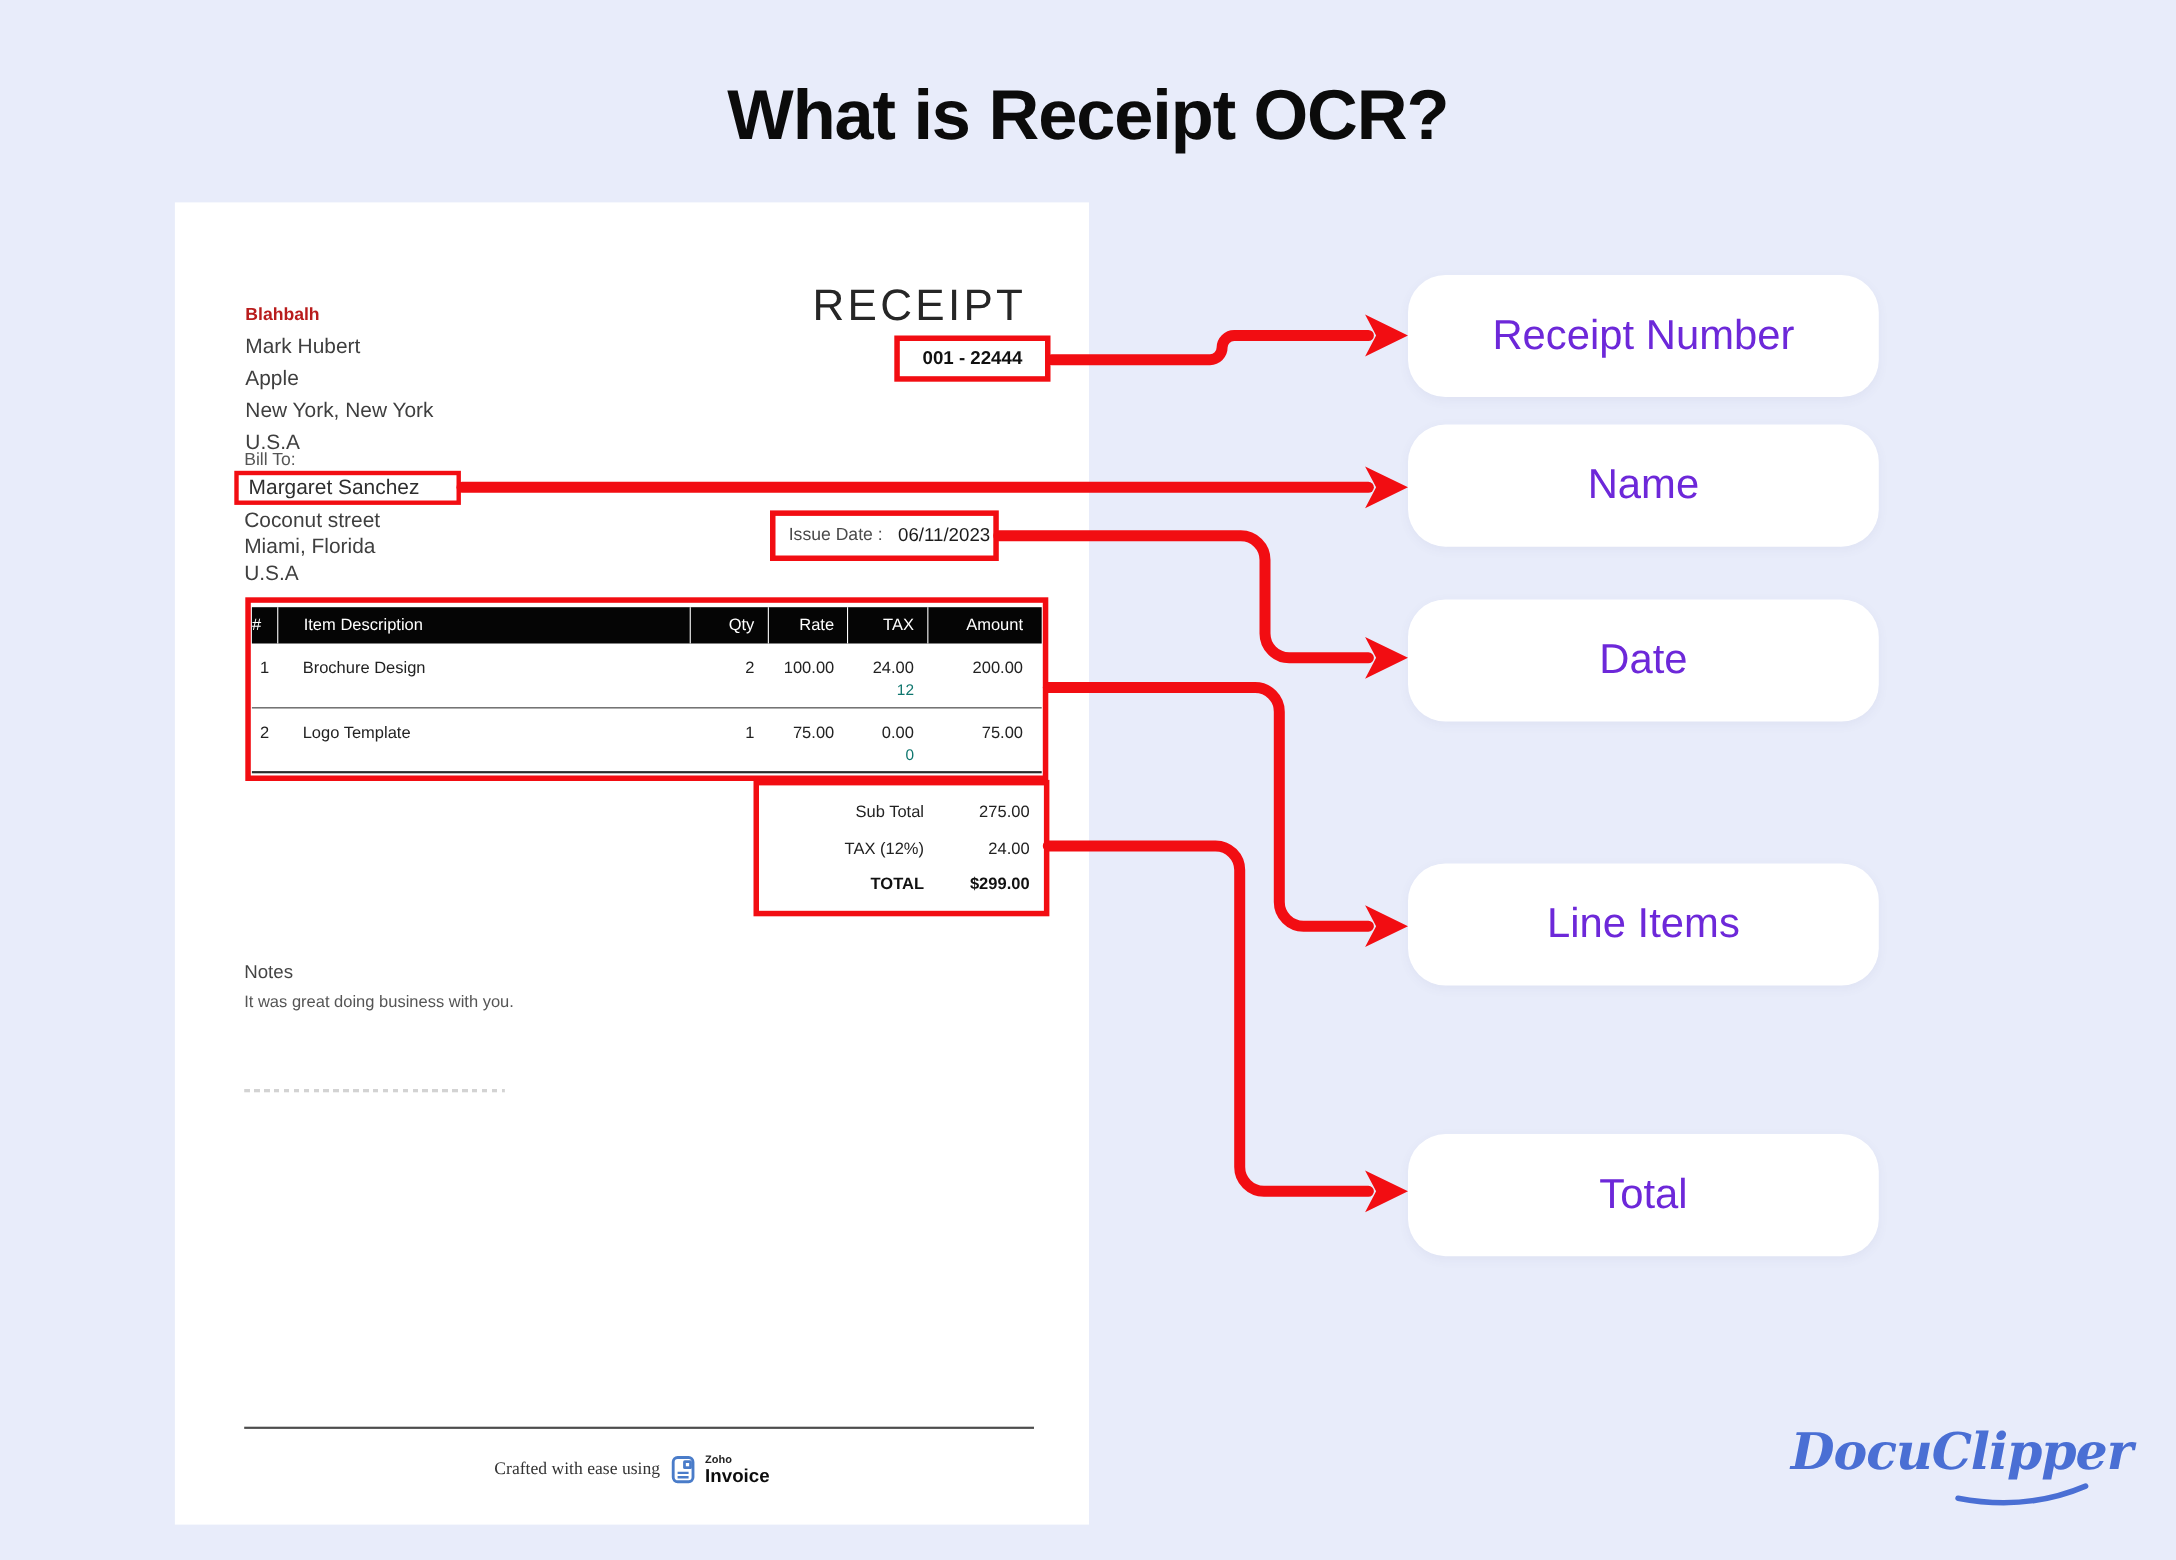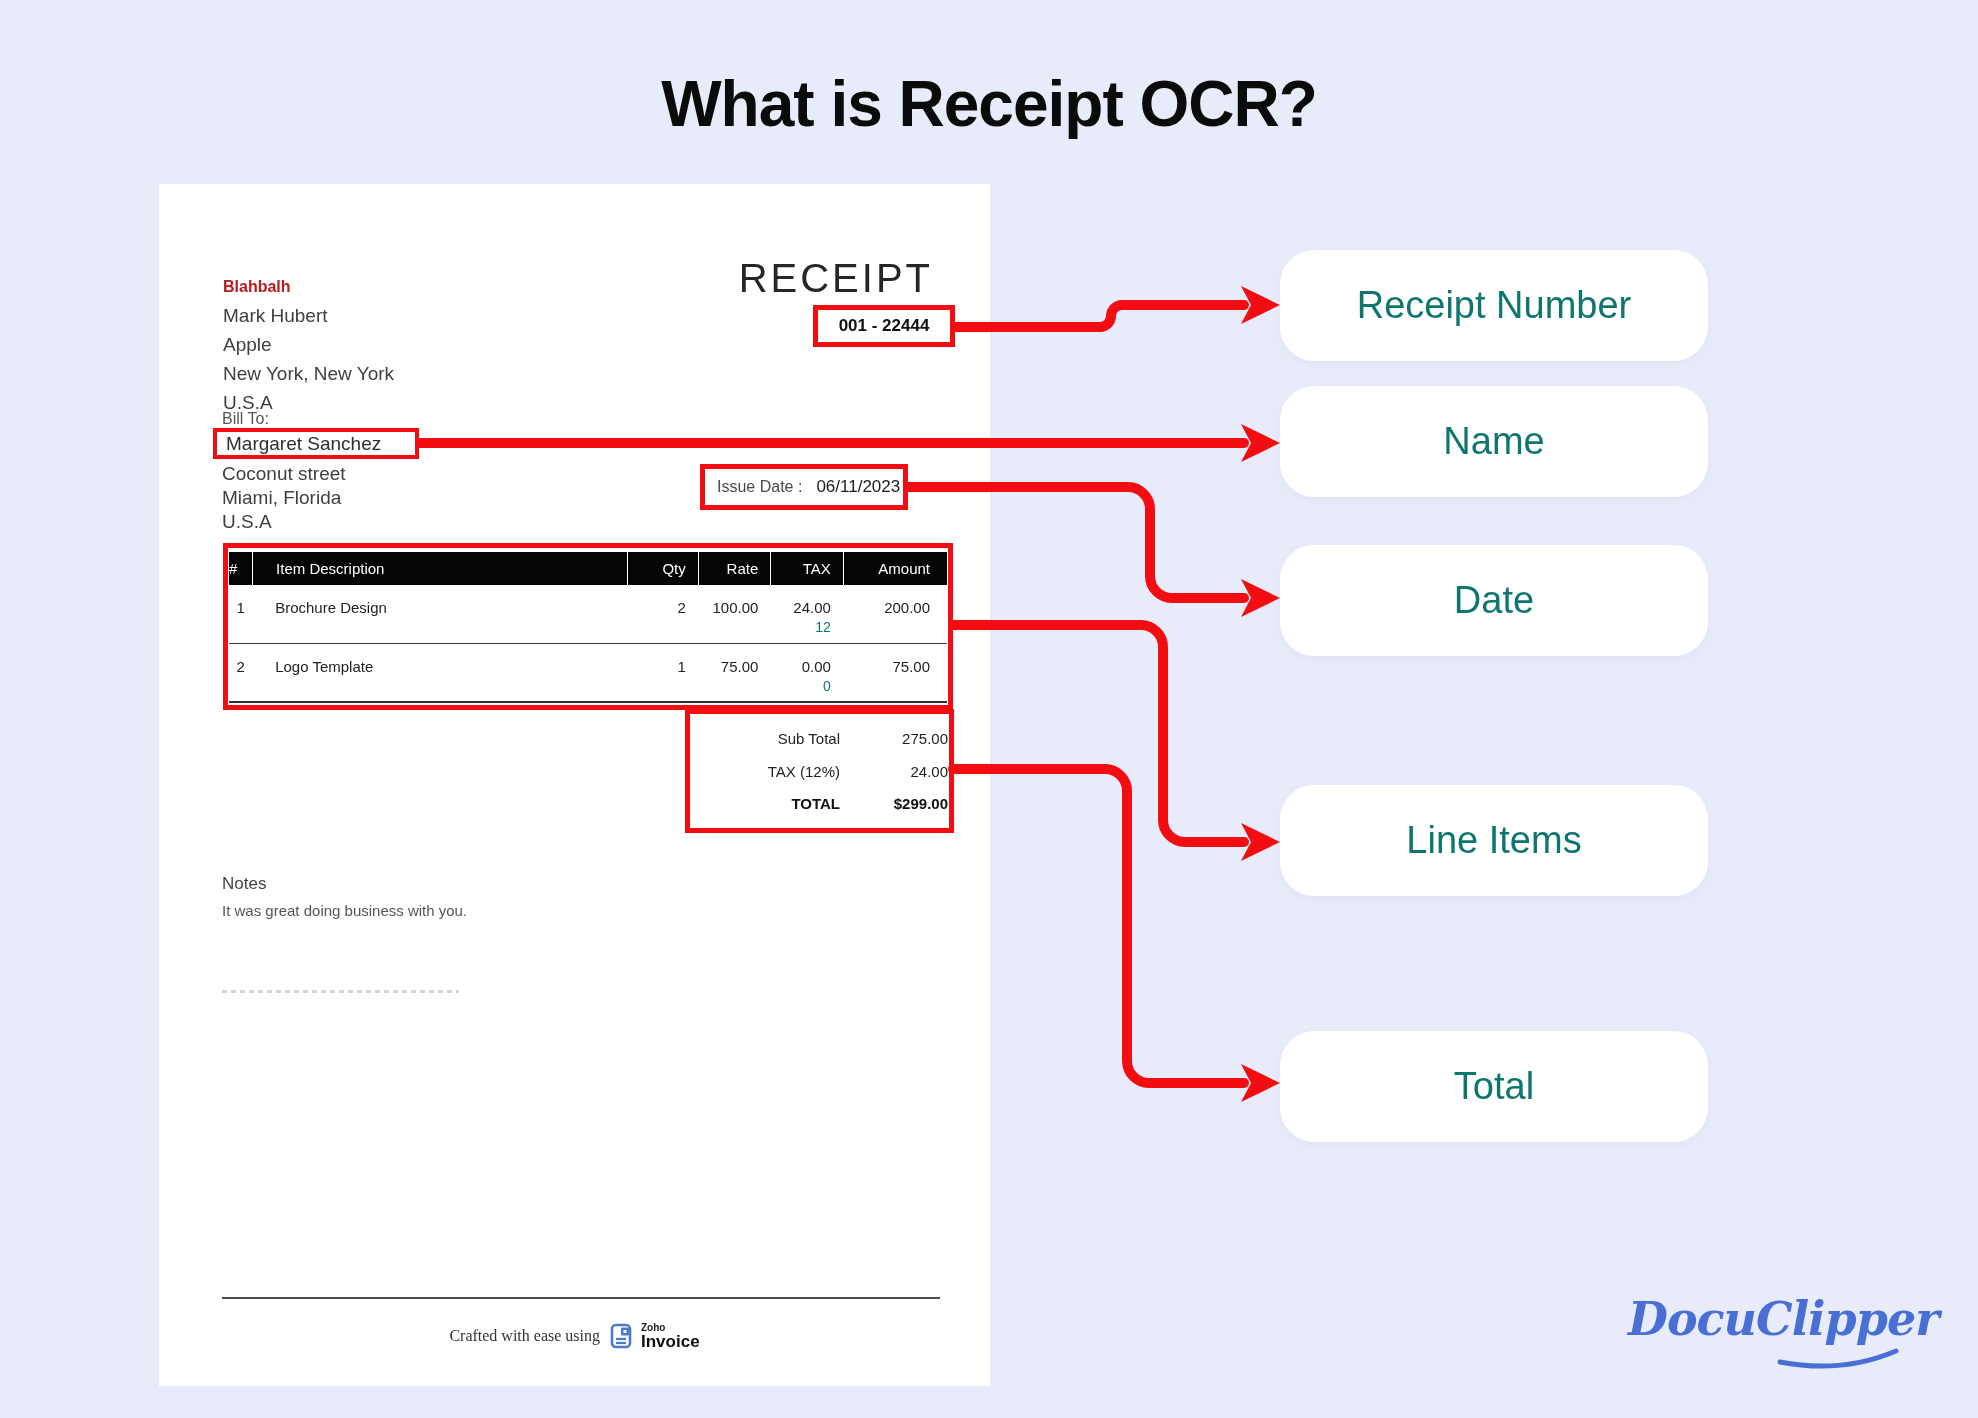--- a/index.html
+++ b/index.html
@@ -38,39 +38,39 @@
   .c4{width:80px;}
   .c5{width:115px;}
   .num{justify-content:flex-end;text-align:right;padding-right:12px;box-sizing:border-box;}
   .c5.num{padding-right:17px;}
   .taxcell{display:flex;flex-direction:column;align-items:flex-end;padding-right:12px;box-sizing:border-box;}
   .subgray{font-size:14px;color:#0f766e;margin-top:3px;}
   
   .totals-box{left:526px;top:525px;width:269px;height:124px;display:flex;flex-direction:column;justify-content:space-evenly;}
   .trow2{display:flex;align-items:center;font-size:15px;color:#222;}
   .trow2 .lab{width:150px;text-align:right;}
-  .trow2 .val{flex:1;text-align:right;padding-right:1px;}
+  .trow2 .val{flex:1;text-align:right;padding-right:13px;}
   .trow2.bold .lab,.trow2.bold .val{font-weight:bold;color:#111;}
   .notes-label{position:absolute;left:63px;top:690px;font-size:17px;color:#444;}
   .notes-text{position:absolute;left:63px;top:718px;font-size:15px;color:#555;}
   .blurline{position:absolute;left:63px;top:806px;width:237px;height:3px;opacity:.65;filter:blur(0.6px);
             background:repeating-linear-gradient(90deg,#bdbdbd 0 5px,transparent 5px 9px);}
   .foot-rule{position:absolute;left:63px;top:1113px;width:718px;border-top:2px solid #4d4d4d;}
   .foot1{position:absolute;left:0;top:1138px;width:100%;display:flex;align-items:center;justify-content:center;
          font-family:"Liberation Serif",serif;font-size:16px;color:#333;}
   .zoho-wrap{display:flex;align-items:center;margin-left:10px;}
   .zoho-txt{display:flex;flex-direction:column;margin-left:5px;line-height:1;}
   .zoho-small{font-family:"Liberation Sans",sans-serif;font-size:10px;font-weight:bold;color:#222;}
   .zoho-prod{font-family:"Liberation Sans",sans-serif;font-size:17px;font-weight:bold;color:#0d0d0d;}
   .foot2{position:absolute;left:0;top:1172px;width:100%;text-align:center;
          font-family:"Liberation Serif",serif;font-size:16px;color:#333;}
   .foot2 a{color:#4a7cc9;text-decoration:none;}
   
   .pill{position:absolute;left:1280px;width:428px;height:111px;background:#fff;border-radius:34px;
-        display:flex;align-items:center;justify-content:center;font-size:38px;color:#0f766e;
+        display:flex;align-items:center;justify-content:center;font-size:38px;color:#6d28d9;
         box-shadow:0 3px 10px rgba(80,90,140,0.06);}
   
   .arrows{position:absolute;left:0;top:0;width:1978px;height:1418px;pointer-events:none;}
   
   .dclogo{position:absolute;left:1628px;top:1292px;font-family:"DejaVu Serif",serif;
           font-style:italic;font-weight:bold;font-size:46px;color:#4a6fd4;letter-spacing:-1px;}
   .dcswoosh{position:absolute;left:1772px;top:1348px;}
 </style>
 </head>
 <body>

